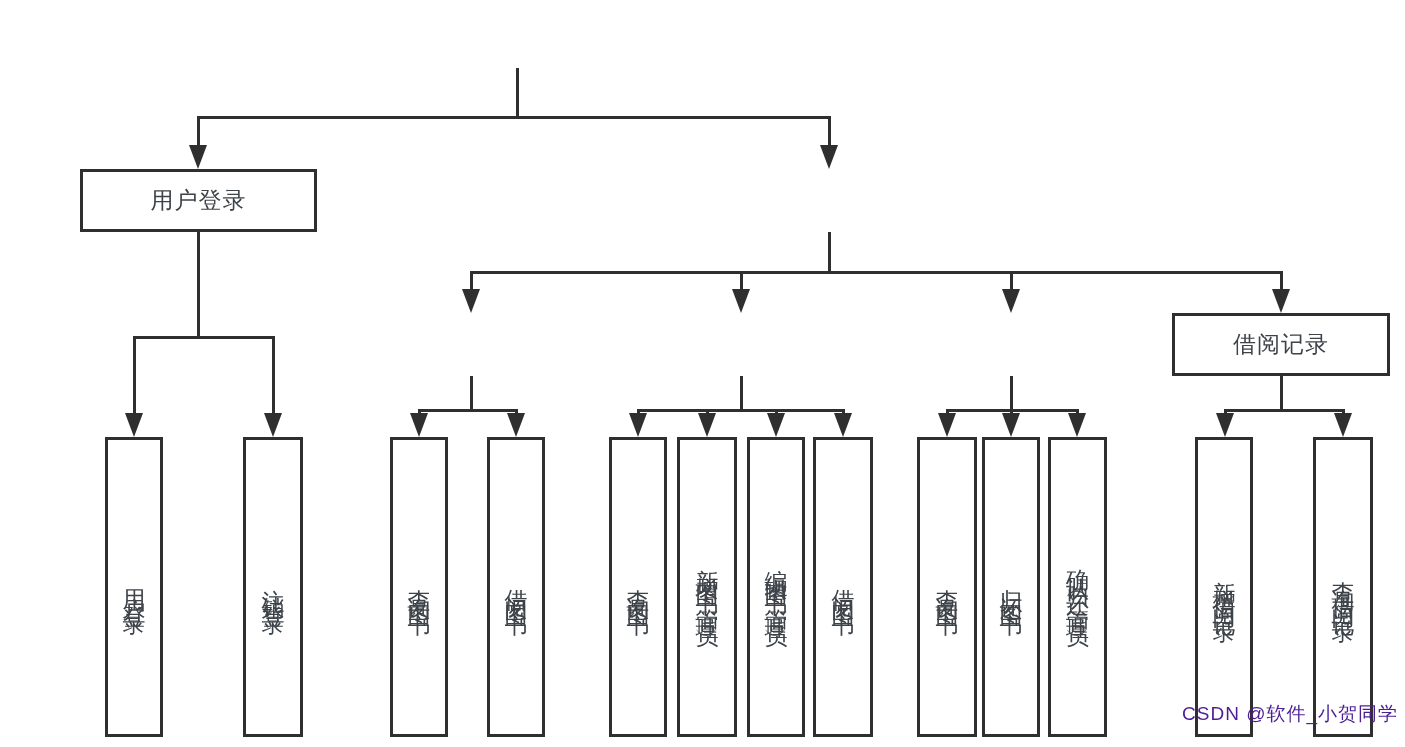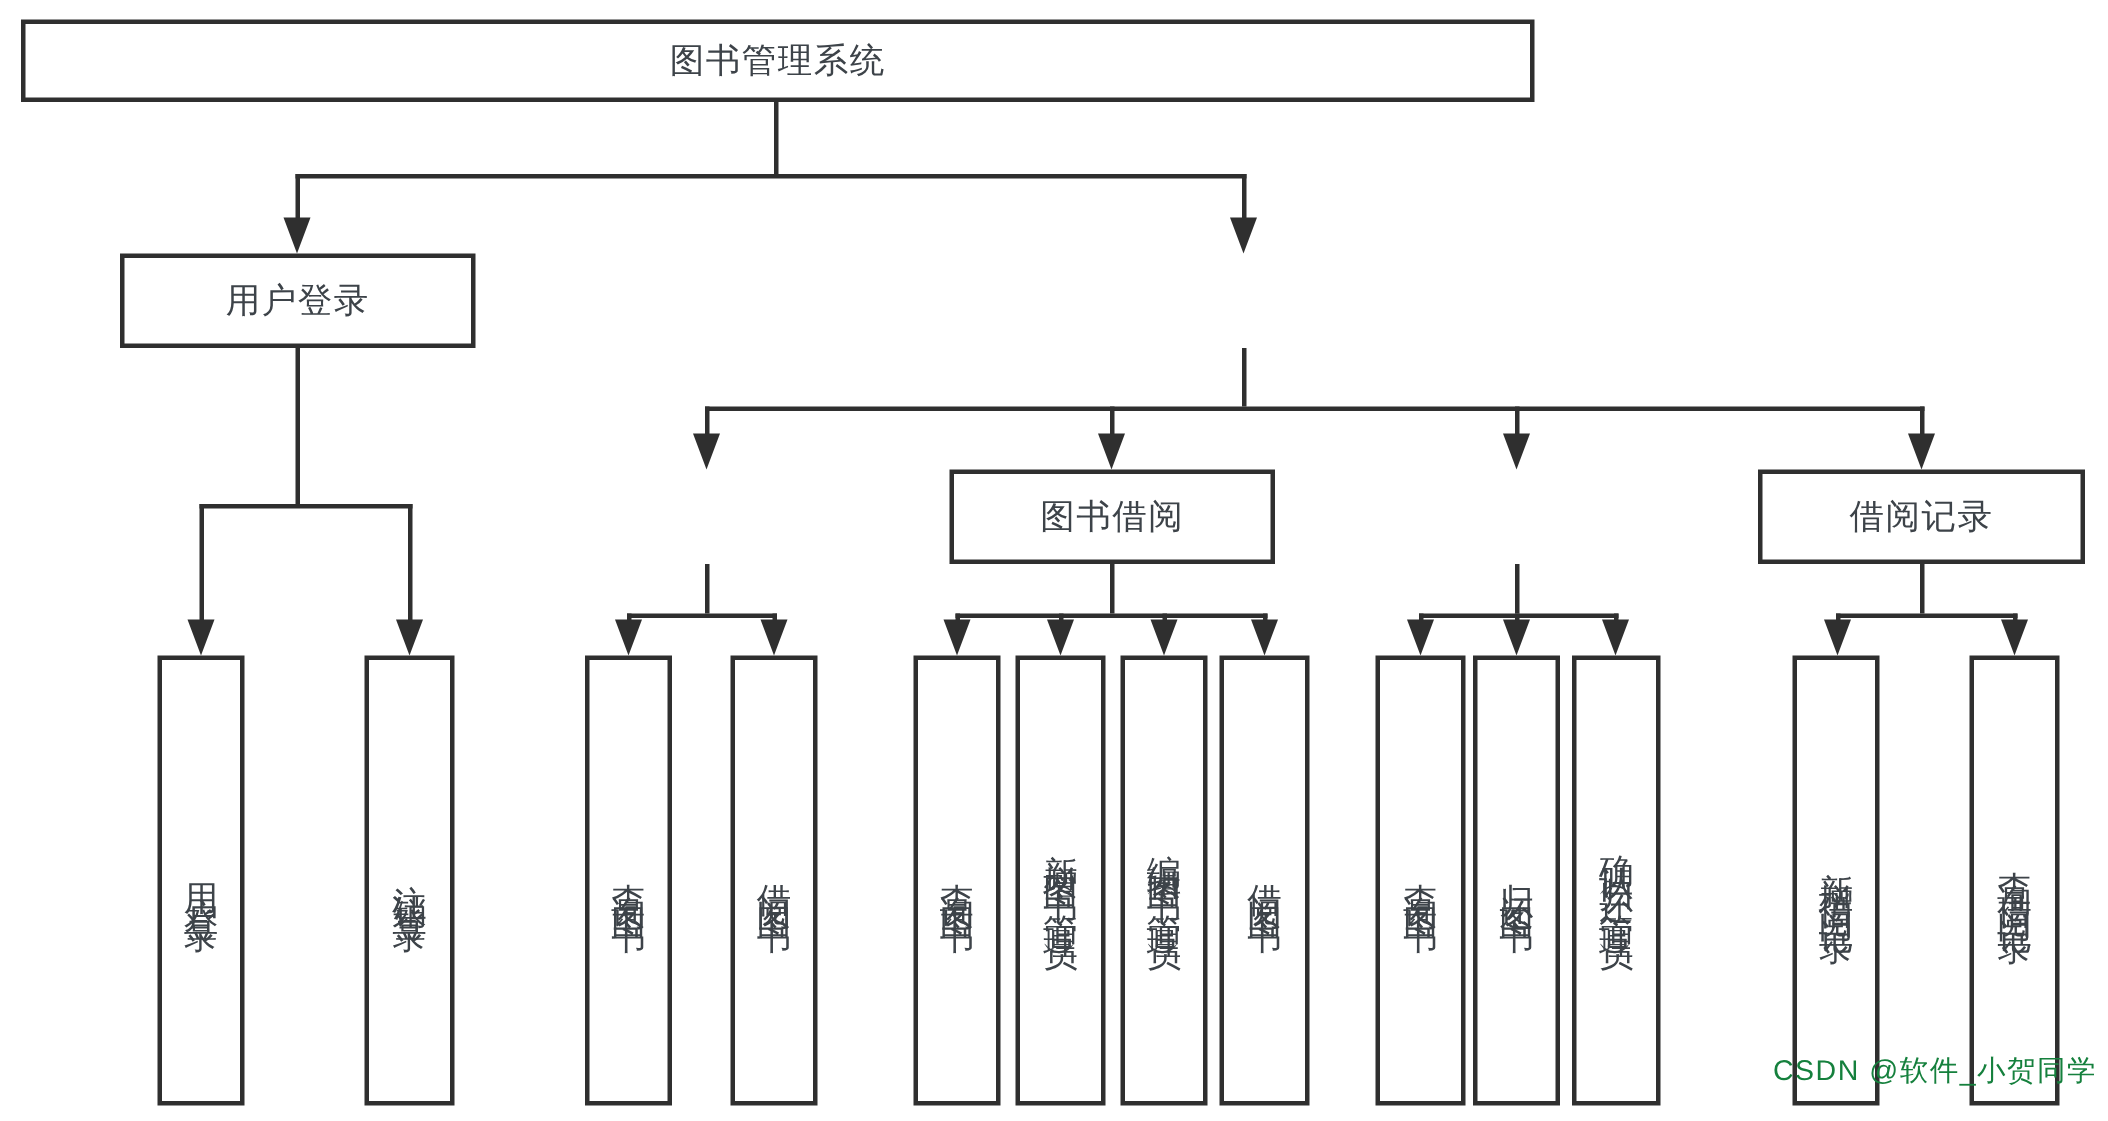--- a/index.html
+++ b/index.html
@@ -37,41 +37,35 @@
     width: 0; height: 0;
     border-left: 9px solid transparent;
     border-right: 9px solid transparent;
     border-top: 24px solid #2f2f2f;
   }
   .watermark {
     position: absolute;
     top: 701px;
     right: 7px;
     font-size: 19px;
-    color: #15803d;
+    color: #4c1d95;
     letter-spacing: 1px;
     z-index: 5;
   }
 </style>
 </head>
 <body>
 
 <div class="stage">
 
-  <div class="box hbox" style="left:14px; top:13px; width:1009px; height:55px;">
-    <span>图书管理系统</span>
-  </div>
 
   <div class="box hbox" style="left:80px; top:169px; width:237px; height:63px;">
     <span>用户登录</span>
   </div>
 
-  <div class="box hbox" style="left:633px; top:313px; width:217px; height:63px;">
-    <span>图书借阅</span>
-  </div>
   <div class="box hbox" style="left:1172px; top:313px; width:218px; height:63px;">
     <span>借阅记录</span>
   </div>
 
   <div class="box vbox" style="left:105px; top:437px; width:58px; height:300px;">
     <span>用户登录</span>
   </div>
   <div class="box vbox" style="left:243px; top:437px; width:60px; height:300px;">
     <span>注销登录</span>
   </div>

